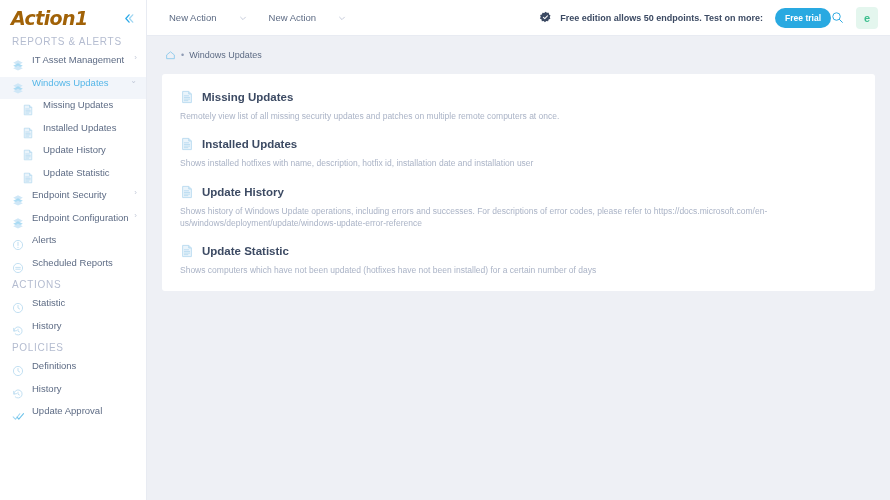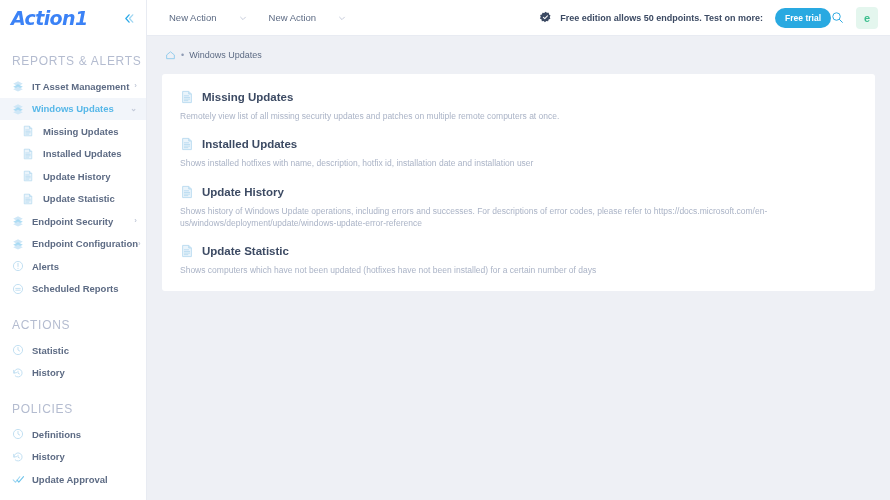--- a/index.html
+++ b/index.html
@@ -25,50 +25,48 @@
     display: flex; align-items: center;
     padding-left: 11px;
     justify-content: space-between;
     padding-right: 10px;
   }
   .logo {
     font-family: "DejaVu Sans", sans-serif;
     font-size: 19px;
     font-weight: bold;
     font-style: italic;
-    color: #3b82f6;
+    color: #a16207;
     letter-spacing: -0.6px;
     line-height: 1;
   }
   .collapse-btn {
     color: #2ba9e8;
     font-size: 13px;
     line-height: 1;
     cursor: pointer;
     display: flex; align-items: center;
   }
   .sect-label {
-    font-size: 12px;
+    font-size: 10px;
     letter-spacing: 0.7px;
     color: #b4bcd0;
     padding: 0 0 0 12px;
-    margin-top: 18px;
     margin-bottom: 7px;
     text-transform: uppercase;
   }
   .nav-item {
-    display: flex; align-items: center;
+    display: flex; 
     height: 22.5px;
     padding-left: 12px;
     padding-right: 9px;
     font-size: 9.5px;
     color: #5d6b84;
     cursor: pointer;
     position: relative;
-    font-weight: bold;
   }
   .nav-item .ic { width: 15px; flex: 0 0 15px; display: flex; align-items: center; }
   .nav-item .lbl { flex: 1 1 auto; padding-left: 5px; white-space: nowrap; }
   .nav-item .chev { flex: 0 0 auto; color: #c3cad9; font-size: 8px; line-height: 1; }
   .nav-item.active { background: #f2f5fa; color: #56b7e8; }
   .nav-item.active .lbl { color: #56b7e8; }
   .nav-item.sub { padding-left: 22px; font-size: 9.5px; color: #5d6b84; }
   .nav-item.sub .ic { width: 14px; flex: 0 0 14px; }
   .nav-item.sub .lbl { padding-left: 7px; }
 

